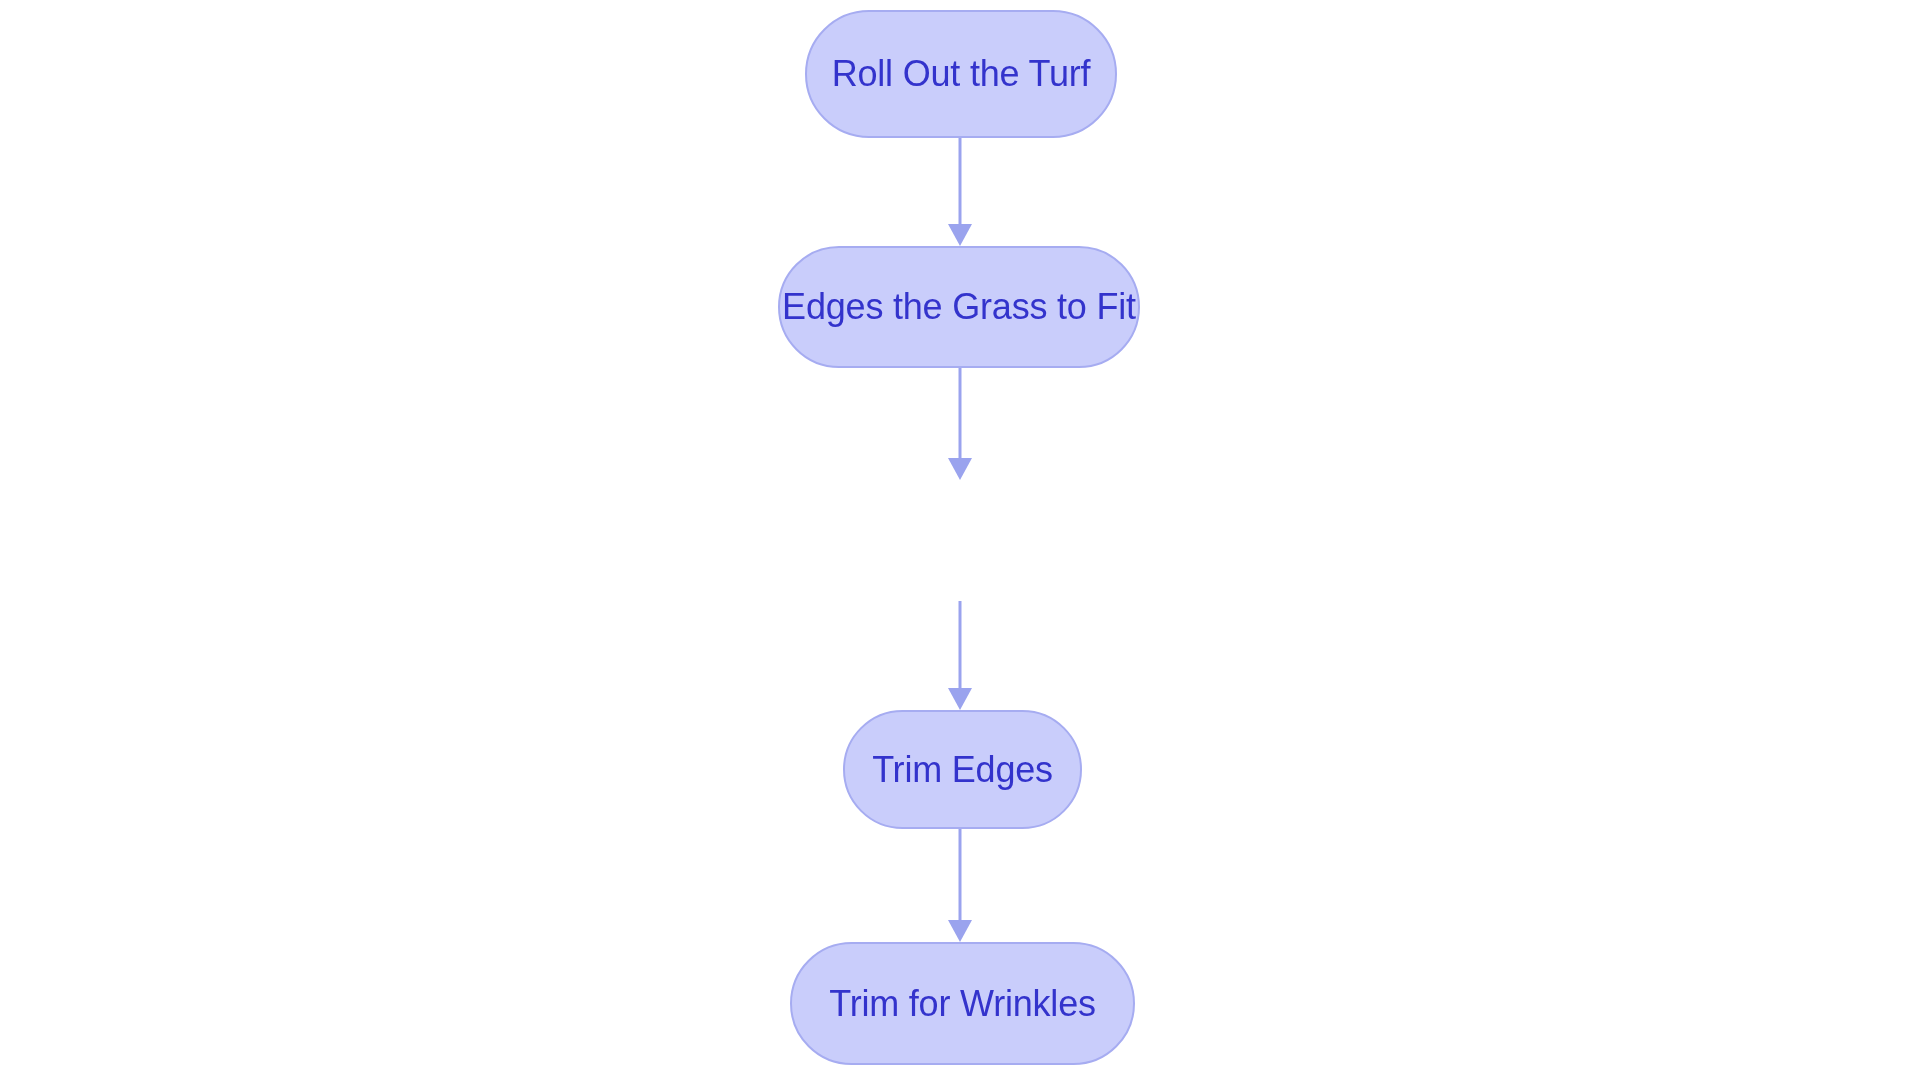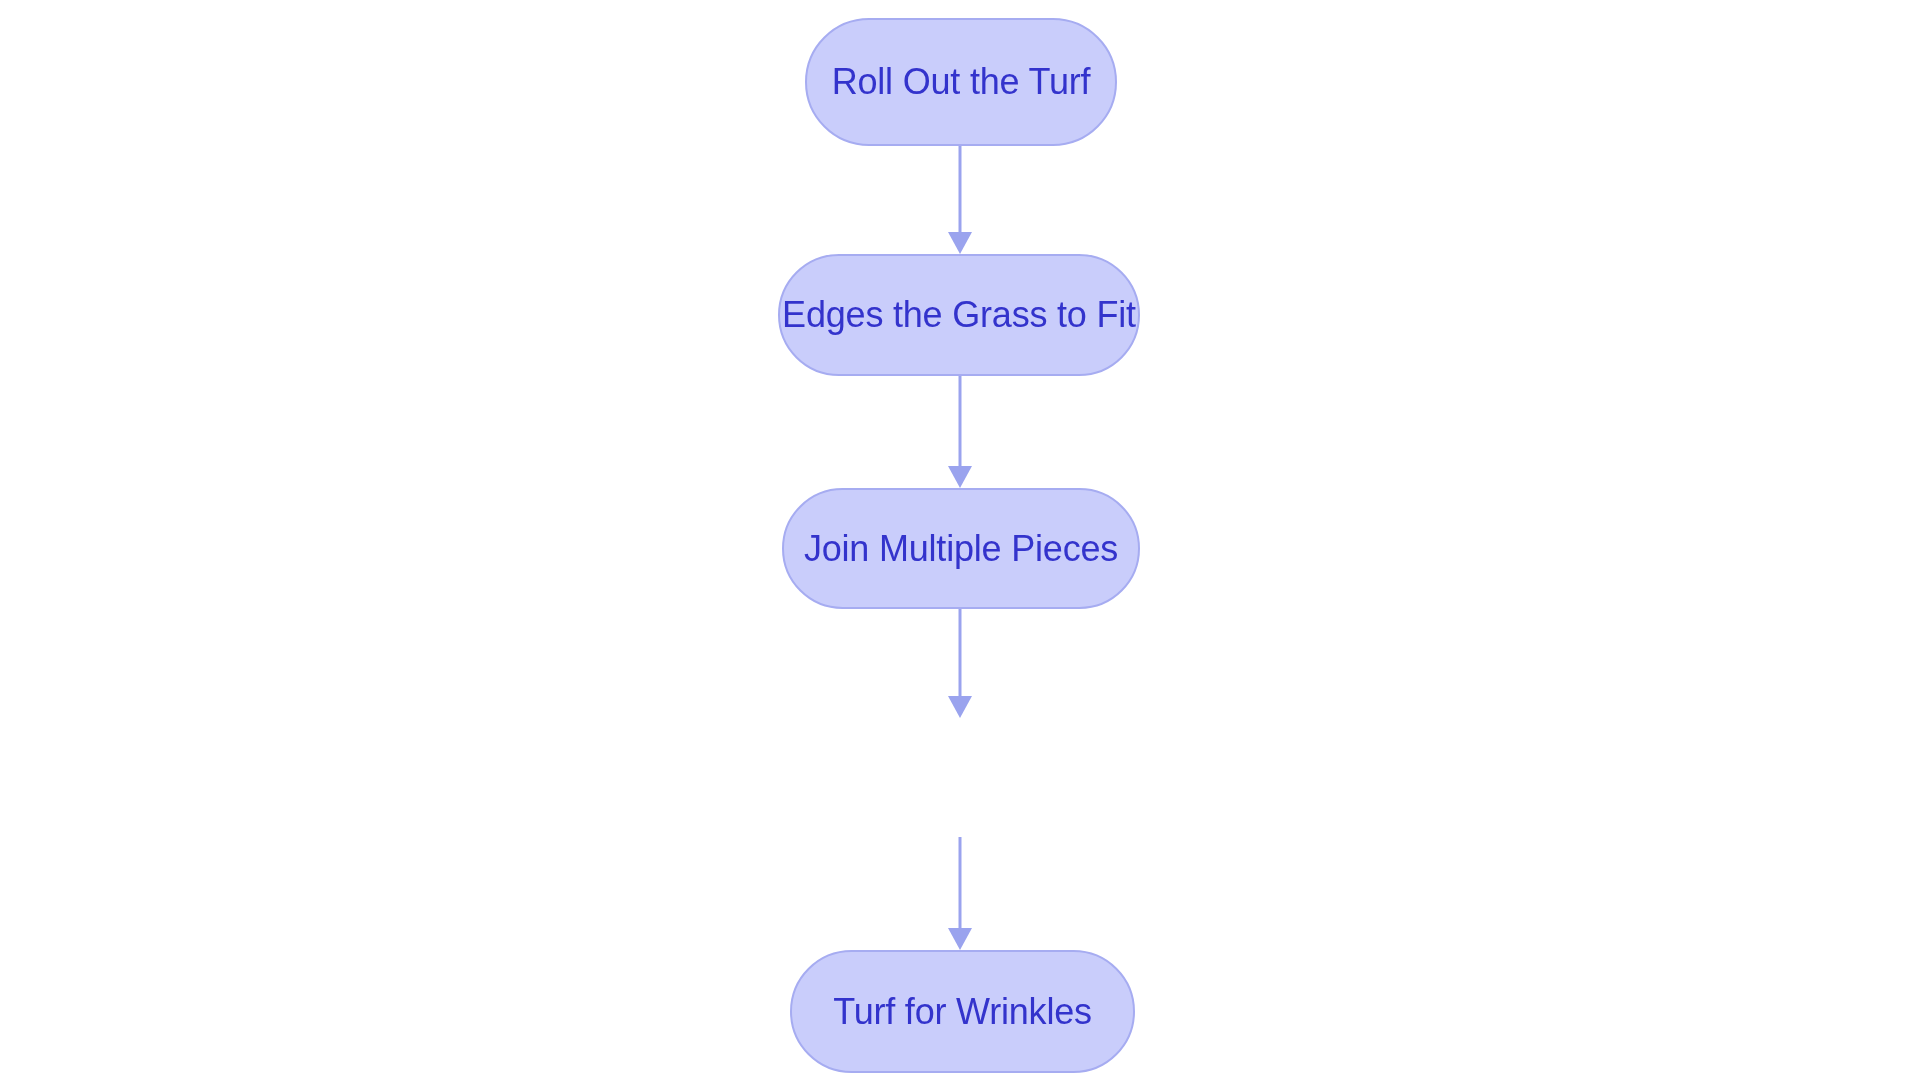--- a/index.html
+++ b/index.html
@@ -17,21 +17,21 @@
   #flowchart-canvas {
     position: relative;
     width: 1920px;
     height: 1083px;
     background: #ffffff;
   }
 
   .flow-column {
     position: absolute;
     left: 0;
-    top: 8px;
+    top: 0;
     width: 1920px;
     height: 859px;
     display: flex;
     flex-direction: column;
     align-items: center;
   }
 
   .node {
     box-sizing: border-box;
     display: flex;
@@ -98,37 +98,37 @@
       <span class="node-label">Edges the Grass to Fit</span>
     </div>
 
     <div class="connector" id="connector-1">
       <svg width="40" height="112" viewBox="0 0 40 112" xmlns="http://www.w3.org/2000/svg">
         <line x1="20" y1="0" x2="20" y2="92" stroke="#9aa3ee" stroke-width="3"></line>
         <polygon points="8,90 32,90 20,112" fill="#9aa3ee"></polygon>
       </svg>
     </div>
 
-    <div class="node" id="node-2">
-      <span class="node-label">Join Multiple Pieces</span>
-    </div>
 
     <div class="connector" id="connector-2">
       <svg width="40" height="109" viewBox="0 0 40 109" xmlns="http://www.w3.org/2000/svg">
         <line x1="20" y1="0" x2="20" y2="89" stroke="#9aa3ee" stroke-width="3"></line>
         <polygon points="8,87 32,87 20,109" fill="#9aa3ee"></polygon>
       </svg>
     </div>
 
+    <div class="node" id="node-3">
+      <span class="node-label">Trim Edges</span>
+    </div>
 
     <div class="connector" id="connector-3">
       <svg width="40" height="113" viewBox="0 0 40 113" xmlns="http://www.w3.org/2000/svg">
         <line x1="20" y1="0" x2="20" y2="93" stroke="#9aa3ee" stroke-width="3"></line>
         <polygon points="8,91 32,91 20,113" fill="#9aa3ee"></polygon>
       </svg>
     </div>
 
     <div class="node" id="node-4">
-      <span class="node-label">Turf for Wrinkles</span>
+      <span class="node-label">Trim for Wrinkles</span>
     </div>
 
   </div>
 </div>
 
 </body></html>

